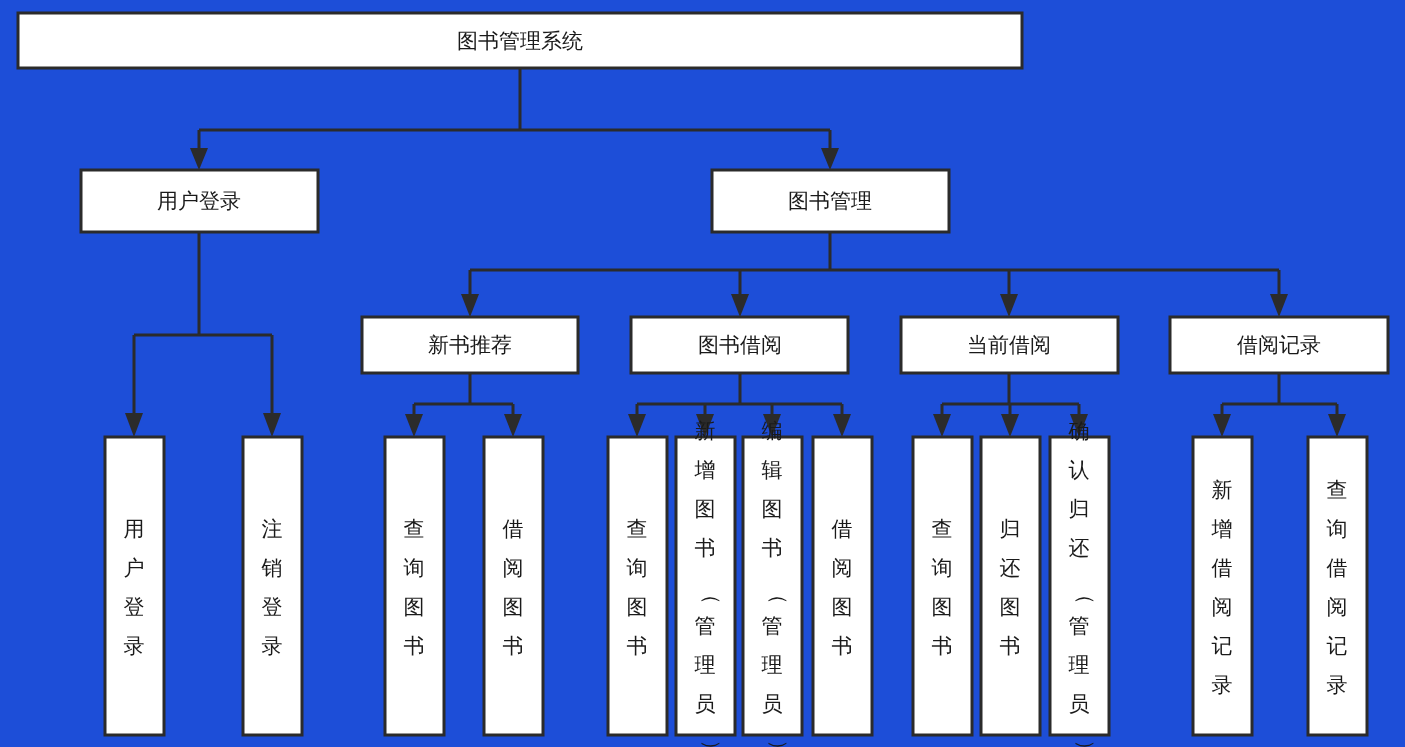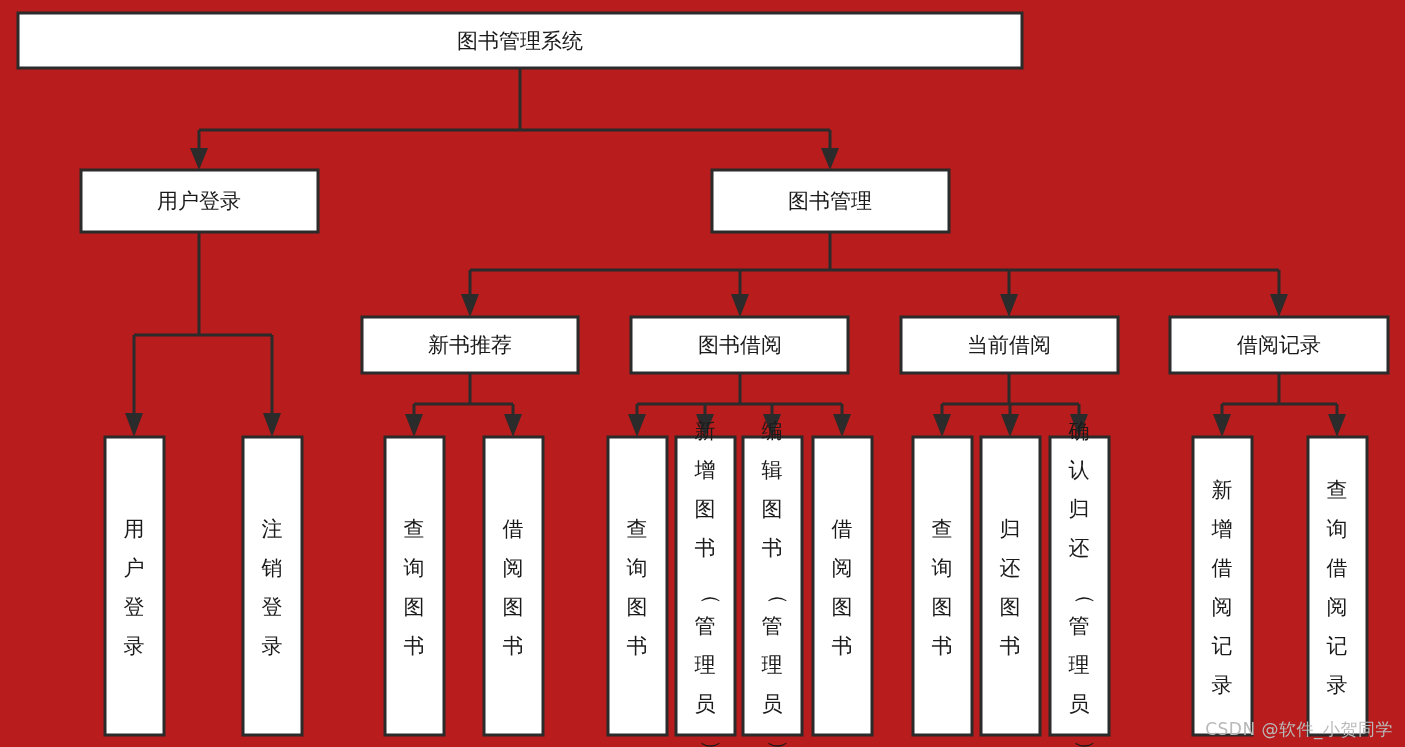--- a/index.html
+++ b/index.html
@@ -11,21 +11,21 @@
   body {
     width: 1405px;
     height: 747px;
     font-family: "DejaVu Sans", "Liberation Sans", sans-serif;
     overflow: hidden;
   }
   #diagram-root {
     position: relative;
     width: 1405px;
     height: 747px;
-    background: #b91c1c;
+    background: #1d4ed8;
   }
   svg.diagram {
     position: absolute;
     left: 0;
     top: 0;
     width: 1405px;
     height: 747px;
   }
   .node-box {
     fill: #ffffff;
@@ -309,15 +309,14 @@
           <text class="vert-char" x="1337" y="535.5" text-anchor="middle">询</text>
           <text class="vert-char" x="1337" y="574.5" text-anchor="middle">借</text>
           <text class="vert-char" x="1337" y="613.5" text-anchor="middle">阅</text>
           <text class="vert-char" x="1337" y="652.5" text-anchor="middle">记</text>
           <text class="vert-char" x="1337" y="691.5" text-anchor="middle">录</text>
         </g>
     </g>
 
   </svg>
 
-  <div class="watermark">CSDN @软件_小贺同学</div>
 
 </div>
 
 </body></html>

